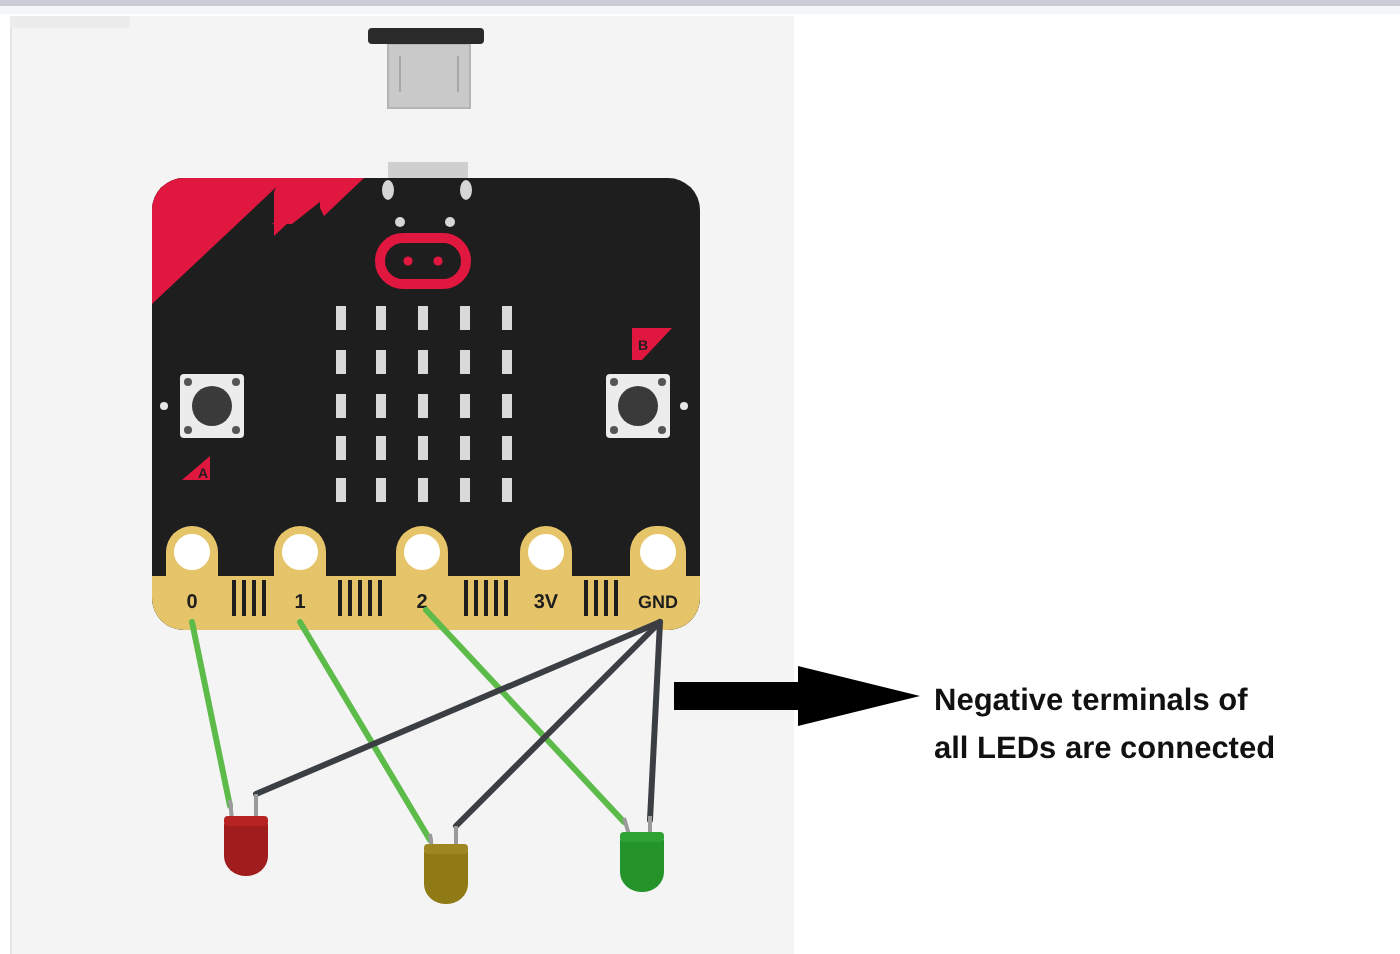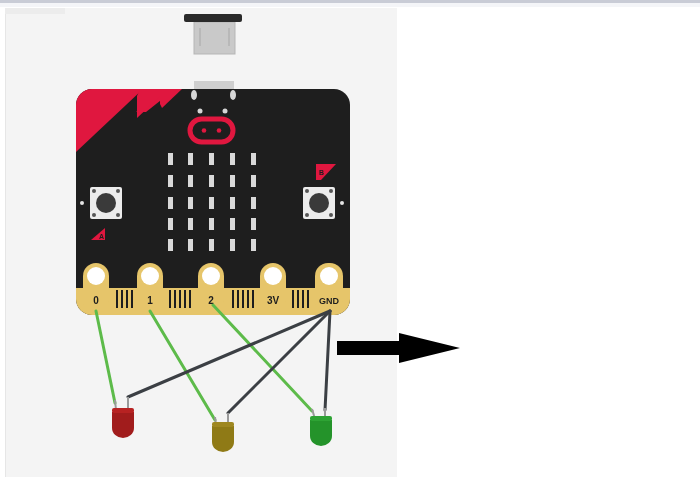--- a/index.html
+++ b/index.html
@@ -186,13 +186,15 @@
     <rect x="310" y="416" width="22" height="5" rx="2" fill="#2ea334"></rect>
   </g>
 
   <g>
     <rect x="337" y="341" width="64" height="14" fill="#000"></rect>
     <polygon points="399,333 460,348 399,363" fill="#000"></polygon>
   </g>
 </svg>
 
 <div class="note">
+  <div>Negative terminals of</div>
+  <div>all LEDs are connected</div>
 </div>
 
 </body></html>

